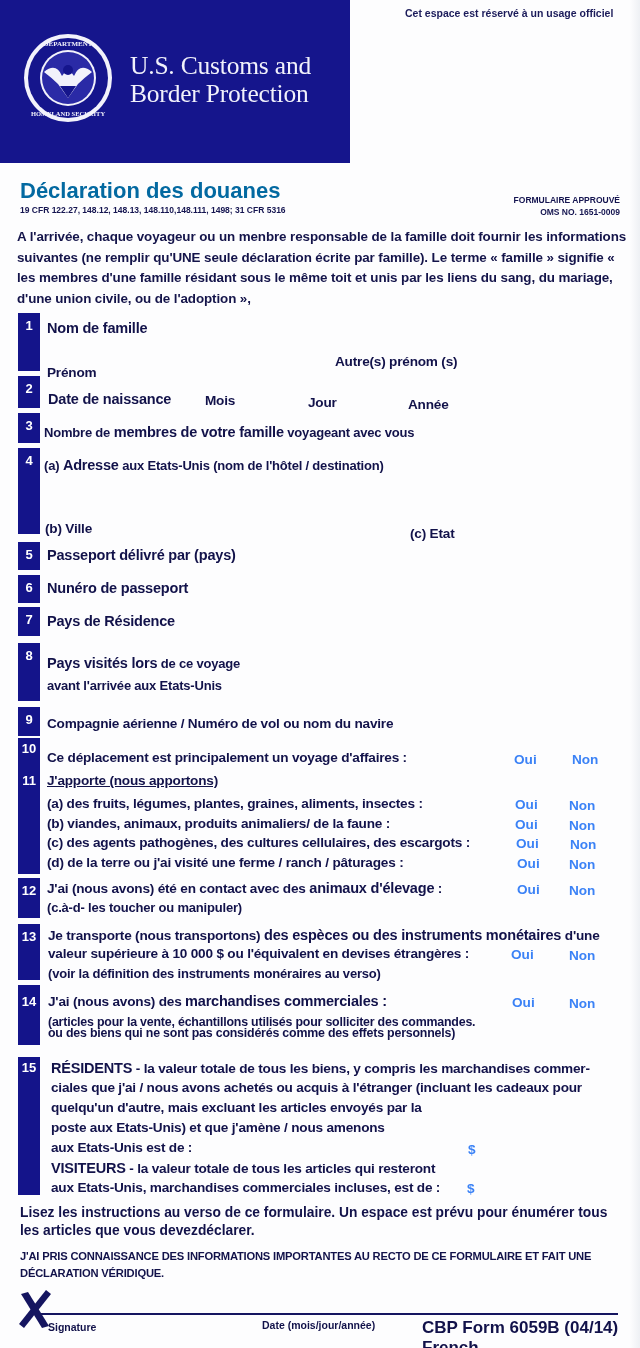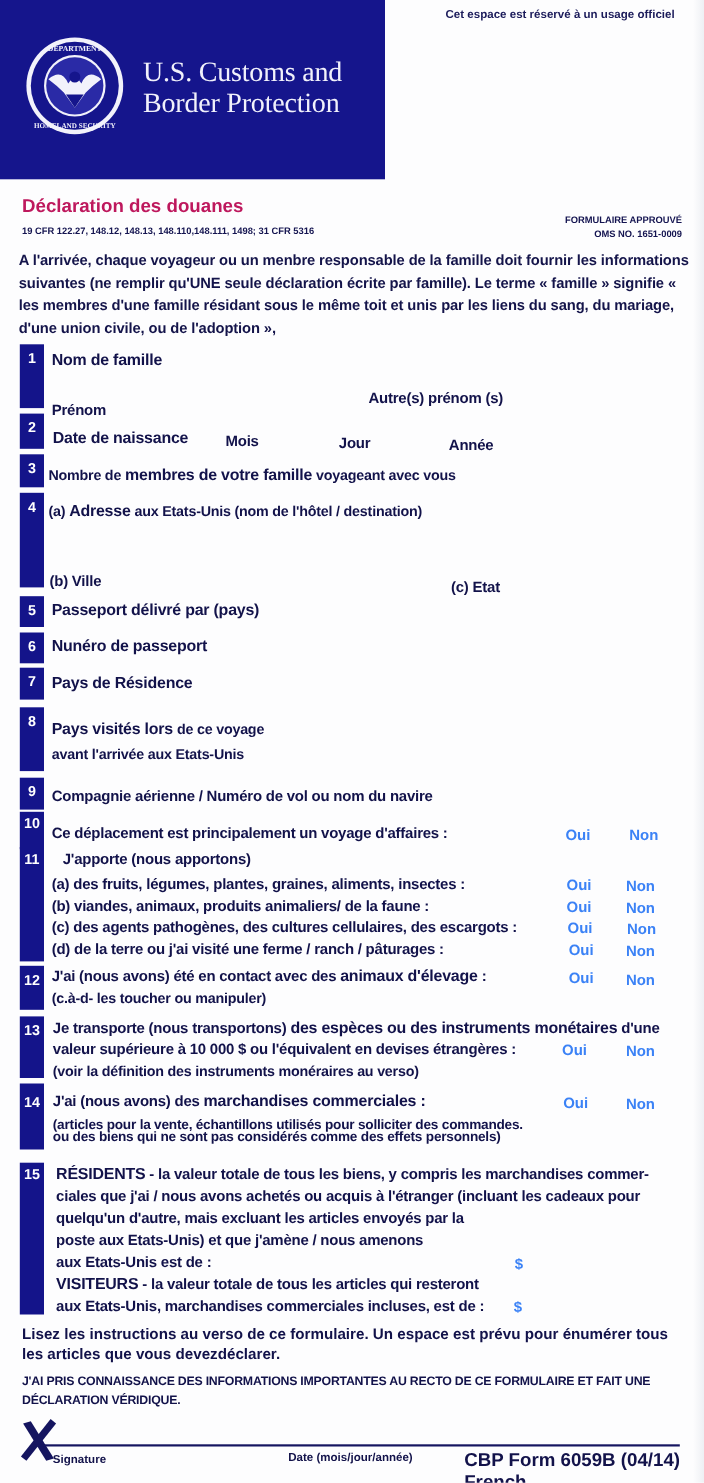--- a/index.html
+++ b/index.html
@@ -3,21 +3,21 @@
 <meta charset="utf-8">
 <style>
   * { box-sizing: border-box; margin: 0; padding: 0; }
   html, body { width: 640px; height: 1348px; background: #fdfdfe; overflow: hidden; }
   body { font-family: "Liberation Sans", sans-serif; color: #12124a; position: relative; }
   .abs { position: absolute; }
   .header-panel { left: 0; top: 0; width: 350px; height: 163px; background: #15158c; }
   .seal { left: 22px; top: 32px; width: 92px; height: 92px; }
   .agency { left: 130px; top: 52px; color: #f1f1fb; font-family: "Liberation Serif", serif; font-size: 25.5px; line-height: 28px; letter-spacing: -0.2px; }
   .official-use { left: 405px; top: 7px; font-size: 10.5px; font-weight: bold; color: #1b1b5a; }
-  .title { left: 20px; top: 178px; font-size: 17px; font-weight: bold; color: #be185d; }
+  .title { left: 20px; top: 178px; font-size: 22px; font-weight: bold; color: #0369a1; }
   .cfr { left: 20px; top: 205px; font-size: 8.5px; font-weight: bold; color: #141450; }
   .approved { right: 20px; top: 194px; font-size: 8.5px; font-weight: bold; text-align: right; line-height: 12px; color: #141450; }
   .intro { left: 17px; top: 227px; width: 610px; font-size: 13.4px; font-weight: bold; line-height: 20.5px; color: #14144a; letter-spacing: -0.1px; }
   .numblk { position: absolute; left: 18px; width: 22px; background: #14148a; color: #fff; font-weight: bold; font-size: 13px; text-align: center; padding-top: 5px; }
   .numblk span { display: block; }
   .txt { position: absolute; font-size: 13.6px; font-weight: bold; color: #12124a; white-space: nowrap; letter-spacing: -0.2px; }
   .lbl-lg { font-size: 14.5px; }
   .reg { font-weight: bold; font-size: 13px; }
   .yn { position: absolute; font-size: 13.6px; font-weight: bold; color: #3b82f6; }
   .footer-read { left: 20px; top: 1204px; font-size: 13.8px; font-weight: bold; line-height: 18px; color: #12124a; width: 610px; }
@@ -126,21 +126,21 @@
 <div class="numblk" style="top:738px;height:34px;padding-top:3px;">
     <span>10</span>
   </div>
 <div class="txt" style="left:47px;top:750px;">Ce déplacement est principalement un voyage d'affaires :</div>
 <div class="yn" style="left:514px;top:752px;">Oui</div>
 <div class="yn" style="left:572px;top:752px;">Non</div>
 
 <div class="numblk" style="top:770px;height:104px;padding-top:3px;">
     <span>11</span>
   </div>
-<div class="txt" style="left:57px;top:773px;">J'apporte (nous apportons)</div>
+<div class="txt" style="left:47px;top:773px;text-decoration:underline;">J'apporte (nous apportons)</div>
 <div class="txt" style="left:47px;top:796px;">(a) des fruits, légumes, plantes, graines, aliments, insectes :</div>
 <div class="yn" style="left:515px;top:797px;">Oui</div>
 <div class="yn" style="left:569px;top:798px;">Non</div>
 <div class="txt" style="left:47px;top:816px;">(b) viandes, animaux, produits animaliers/ de la faune :</div>
 <div class="yn" style="left:515px;top:817px;">Oui</div>
 <div class="yn" style="left:569px;top:818px;">Non</div>
 <div class="txt" style="left:47px;top:835px;">(c) des agents pathogènes, des cultures cellulaires, des escargots :</div>
 <div class="yn" style="left:516px;top:836px;">Oui</div>
 <div class="yn" style="left:570px;top:837px;">Non</div>
 <div class="txt" style="left:47px;top:855px;">(d) de la terre ou j'ai visité une ferme  /  ranch  /  pâturages :</div>

